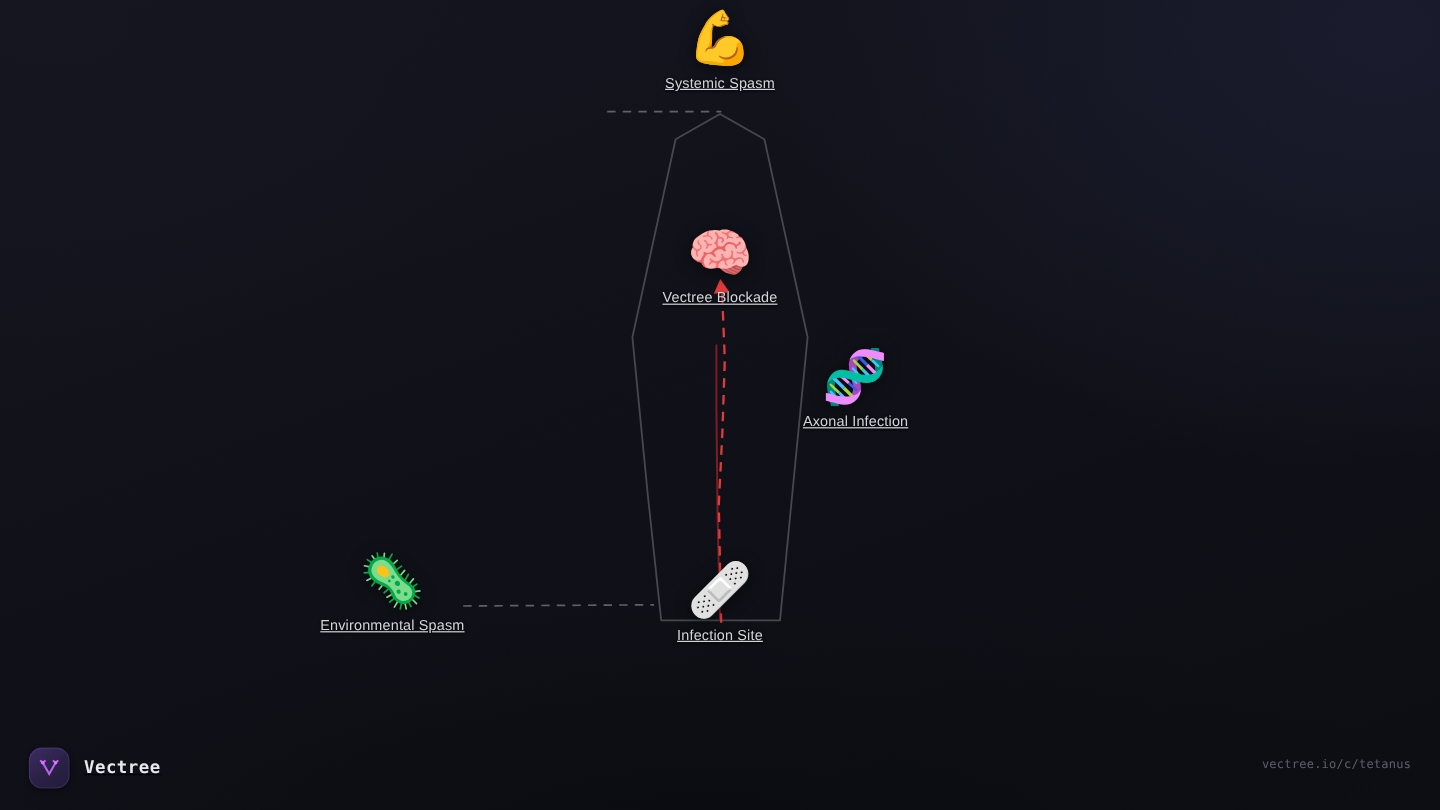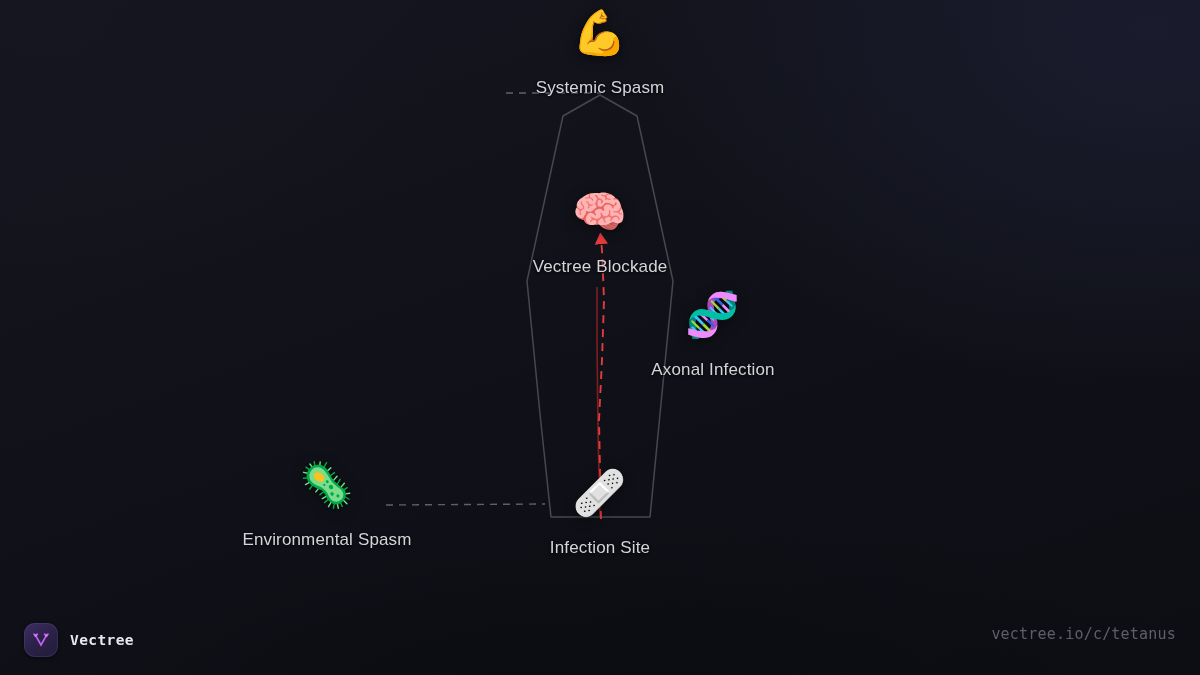--- a/index.html
+++ b/index.html
@@ -53,44 +53,46 @@
   .node-emoji {
     font-family: "DejaVu Sans", sans-serif;
     font-size: 44px;
     line-height: 50px;
     height: 50px;
     display: block;
     filter: drop-shadow(0 2px 6px rgba(0,0,0,0.55));
   }
   .node-label {
     display: block;
-    margin-top: 20px;
+    margin-top: 4px;
     font-family: "Liberation Sans", sans-serif;
-    font-size: 17px;
+    font-size: 12px;
     letter-spacing: 0.15px;
     color: #d4d5da;
     text-shadow: 0 1px 3px rgba(0,0,0,0.9);
     white-space: nowrap;
+    text-decoration: underline;
   }
 
   
   #node-systemic-spasm   { left: 600px; top: 8px;   }
   #node-synaptic-blockade{ left: 600px; top: 187px; }
   #node-axonal-transport { left: 713px; top: 290px; }
   #node-environmental-spores { left: 327px; top: 460px; }
   #node-infection-site   { left: 600px; top: 468px; }
 
   
   #brand {
     position: absolute;
     left: 24px;
     bottom: 18px;
     display: flex;
     flex-direction: row;
     gap: 8px;
+    text-decoration: underline;
   }
   #brand-row {
     display: flex;
     align-items: center;
     gap: 12px;
   }
   #brand-logo {
     width: 34px;
     height: 34px;
     border-radius: 11px;
@@ -114,21 +116,21 @@
     font-weight: bold;
     color: #f3f4f7;
     letter-spacing: 0.5px;
     line-height: 1;
   }
   #site-url {
     position: absolute;
     right: 24px;
     bottom: 32px;
     font-family: "DejaVu Sans Mono", monospace;
-    font-size: 15px;
+    font-size: 10px;
     color: #5d6069;
     letter-spacing: 0.2px;
   }
 </style>
 </head>
 <body>
 
 <div id="stage">
 
   <svg id="graph-svg" viewBox="0 0 1200 675">

